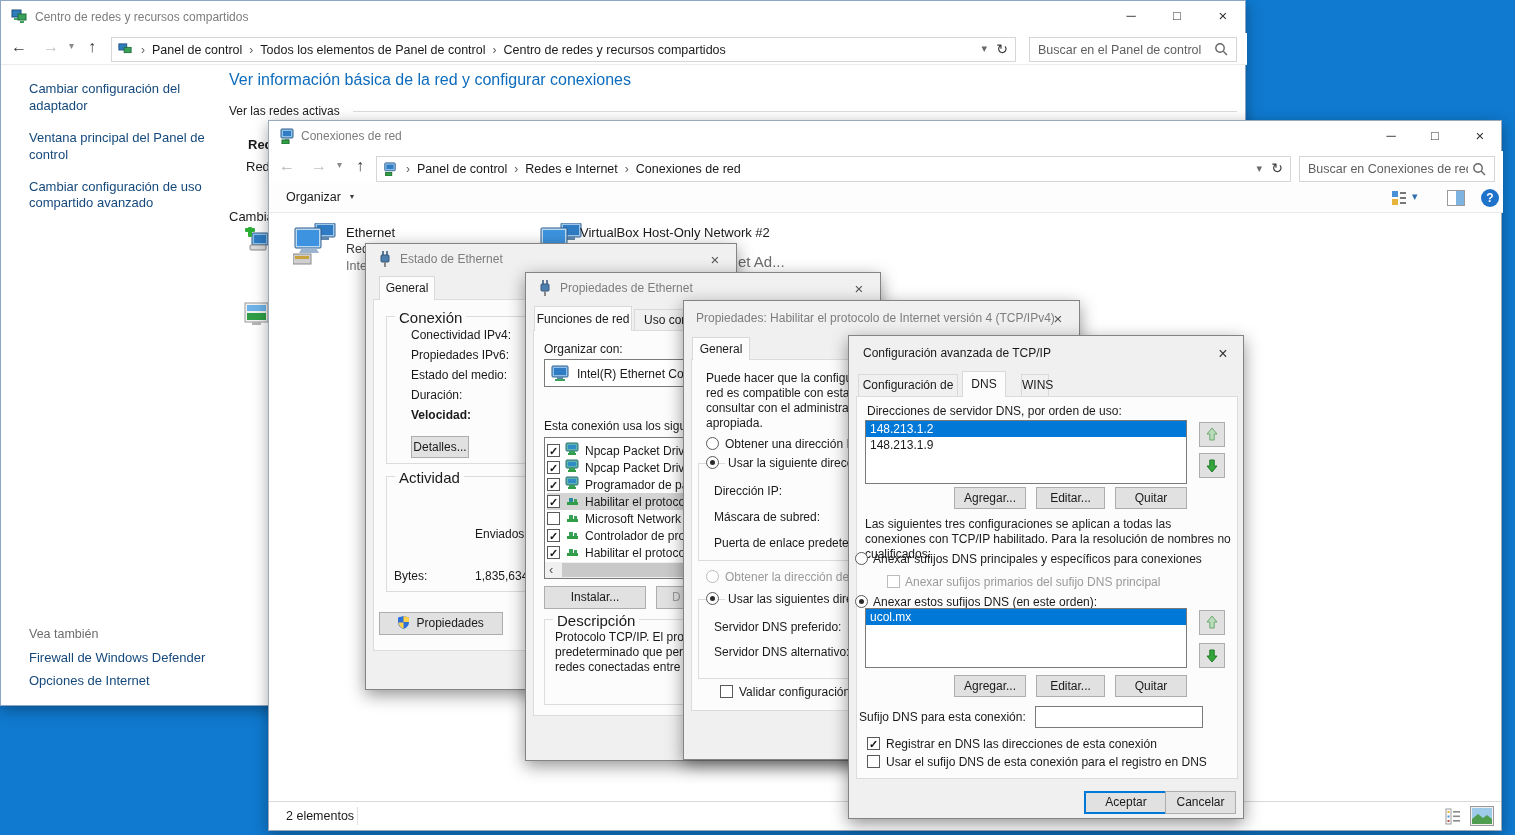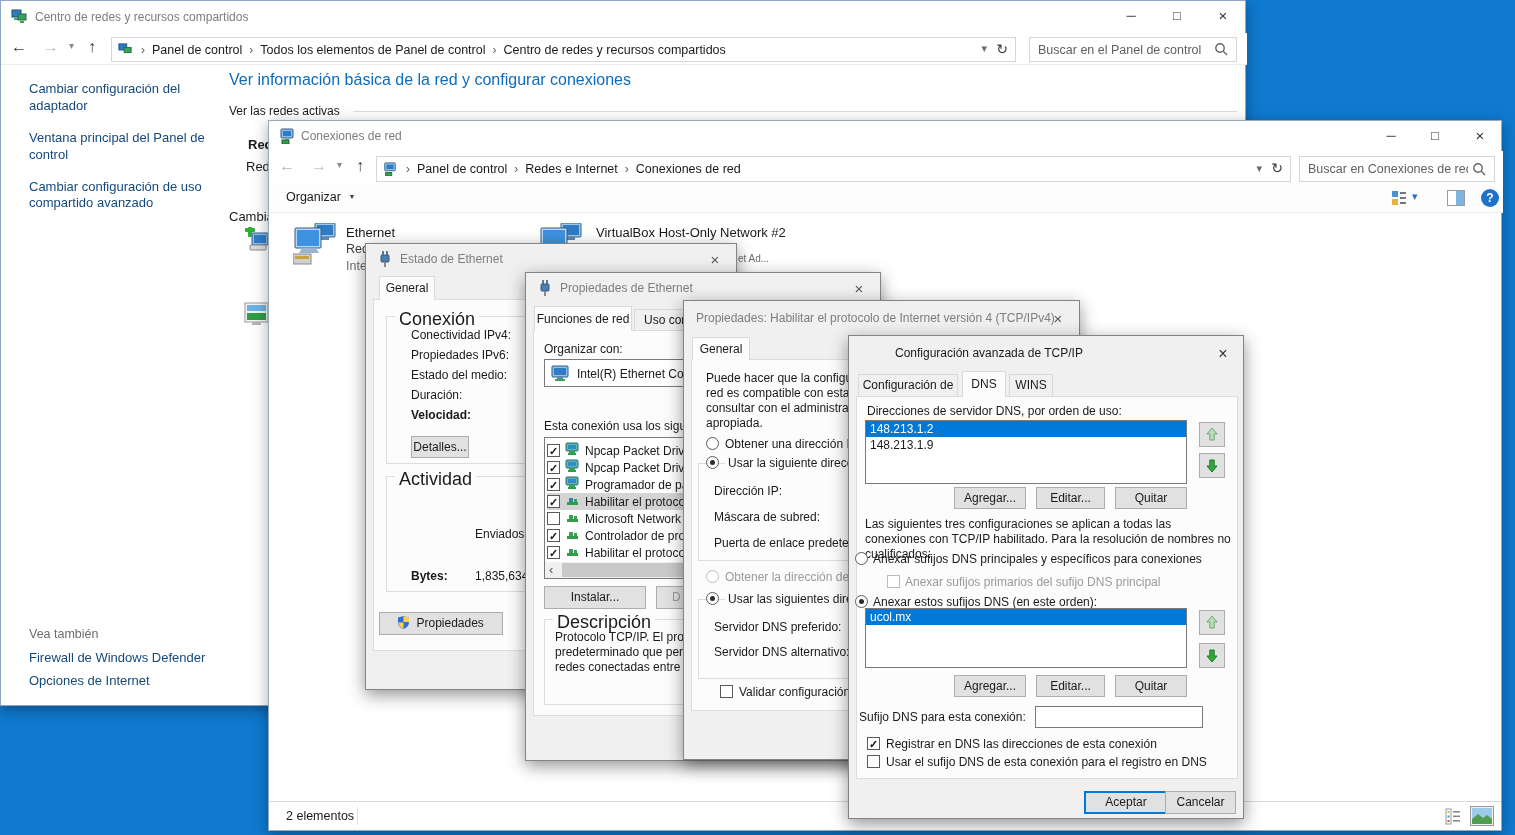--- a/index.html
+++ b/index.html
@@ -15,21 +15,21 @@
   .xbtn { position:absolute; font-size:15px; color:#555; width:22px; height:20px; text-align:center; line-height:20px; }
   .tab { position:absolute; background:#f0f0f0; border:1px solid #d9d9d9; border-bottom:none; text-align:center; font-size:12px; color:#1a1a1a; }
   .tab.active { background:#fcfcfc; z-index:3; }
   .tabpage { position:absolute; background:#fcfcfc; border:1px solid #dcdcdc; }
   .btn { position:absolute; background:#e1e1e1; border:1px solid #adadad; font-size:12px; text-align:center; color:#1a1a1a; }
   .btn.default { border:2px solid #0078d7; }
   .btn.disabled { color:#9a9a9a; }
   .lbl { position:absolute; font-size:12px; color:#1a1a1a; white-space:nowrap; }
   .gray { color:#9a9a9a; }
   .groupbox { position:absolute; border:1px solid #dcdcdc; }
-  .grouplabel { position:absolute; top:-8px; left:8px; background:#fcfcfc; padding:0 4px; font-size:18px; white-space:nowrap; }
+  .grouplabel { position:absolute; top:-8px; left:8px; background:#fcfcfc; padding:0 4px; font-size:15px; white-space:nowrap; }
   .listbox { position:absolute; background:#fff; border:1px solid #7a7a7a; font-size:12px; overflow:hidden; }
   .lrow { height:16px; line-height:16px; padding:0 4px; white-space:nowrap; }
   .lrow.sel { background:#0078d7; color:#fff; }
   .radio { position:absolute; width:13px; height:13px; border:1px solid #595959; border-radius:50%; background:#fff; }
   .radio.on::after { content:""; position:absolute; left:3px; top:3px; width:5px; height:5px; border-radius:50%; background:#2b2b2b; }
   .radio.dis { border-color:#bcbcbc; }
   .cbx { position:absolute; width:13px; height:13px; border:1px solid #595959; background:#fff; font-size:11px; line-height:12px; text-align:center; font-weight:bold; color:#111; }
   .cbx.dis { border-color:#bcbcbc; }
   .arrbtn { position:absolute; width:26px; height:25px; background:#e1e1e1; border:1px solid #adadad; display:flex; align-items:center; justify-content:center; }
   .crumbbar { position:absolute; background:#fff; border:1px solid #d6d6d6; display:flex; align-items:center; font-size:12.5px; }
@@ -221,23 +221,23 @@
     <span class="abs" style="left:0;top:2px;">
       <svg width="46" height="42" viewBox="0 0 46 42">
           <rect x="22" y="0" width="20" height="14" rx="1" fill="#9ec7ea" stroke="#35608f"></rect>
           <rect x="24" y="2" width="16" height="10" fill="#2f7cc4"></rect>
           <rect x="28" y="14" width="8" height="3" fill="#5f87ad"></rect>
           <rect x="2" y="5" width="26" height="20" rx="1" fill="#bcd9f2" stroke="#2a5a8c"></rect>
           <rect x="4" y="7" width="22" height="16" fill="#3d93df"></rect>
           <path d="M9 25 h14 l3 5 h-20 z" fill="#9ab4cf"></path>
         </svg>
     </span>
-    <div class="lbl" style="left:57px;top:4px;font-size:13px;">VirtualBox Host-Only Network #2</div>
-  </div>
-  <div class="lbl" style="left:469px;top:132px;font-size:10px;color:#6d6d6d;">et Ad...</div>
+    <div class="lbl" style="left:41px;top:4px;font-size:13px;">VirtualBox Host-Only Network #2</div>
+  </div>
+  <div class="lbl" style="left:469px;top:132px;font-size:15px;color:#6d6d6d;">et Ad...</div>
   <div class="abs" style="left:0;top:680px;width:1232px;height:29px;background:#fff;border-top:1px solid #d9d9d9;">
     <span class="lbl" style="left:17px;top:7px;font-size:12.5px;">2 elementos</span>
     <span class="abs" style="left:88px;top:5px;width:1px;height:18px;background:#e0e0e0;"></span>
     <span class="abs" style="left:1176px;top:6px;">
       <svg width="17" height="17" viewBox="0 0 17 17">
           <rect x="1" y="1" width="5" height="15" fill="none" stroke="#9a9a9a"></rect>
           <rect x="2.5" y="3" width="2" height="2" fill="#e8b33a"></rect>
           <rect x="2.5" y="7.5" width="2" height="2" fill="#4a90d9"></rect>
           <rect x="2.5" y="12" width="2" height="2" fill="#c0504d"></rect>
           <rect x="8" y="3" width="7" height="1.6" fill="#8a8a8a"></rect>
@@ -280,21 +280,21 @@
   <div class="lbl" style="left:45px;top:124px;">Estado del medio:</div>
   <div class="lbl" style="left:45px;top:144px;">Duración:</div>
   <div class="lbl" style="left:45px;top:164px;font-weight:bold;">Velocidad:</div>
   <div class="btn" style="left:45px;top:192px;width:58px;height:22px;line-height:20px;">
     <span>Detalles...</span>
   </div>
   <div class="groupbox" style="left:20px;top:232px;width:330px;height:116px;">
     <span class="grouplabel">Actividad</span>
   </div>
   <div class="lbl" style="left:109px;top:283px;">Enviados</div>
-  <div class="lbl" style="left:45px;top:325px;font-weight:bold;">Bytes:</div>
+  <div class="lbl" style="left:28px;top:325px;">Bytes:</div>
   <div class="lbl" style="left:109px;top:325px;">1,835,634</div>
   <div class="btn" style="left:13px;top:368px;width:124px;height:23px;line-height:21px;">
     <span style="display:inline-block;vertical-align:-2px;margin-right:4px;">
       <svg width="11" height="13" viewBox="0 0 11 13">
           <path d="M5.5 0 L11 1.5 V6 C11 9.5 8.5 12 5.5 13 C2.5 12 0 9.5 0 6 V1.5 Z" fill="#2f6fd8"></path>
           <path d="M5.5 0 L11 1.5 V6 H5.5 Z" fill="#ffd24a"></path>
           <path d="M5.5 6.5 H0.3 C1 9.7 3 11.8 5.5 12.8 Z" fill="#ffd24a" transform="translate(0,0)"></path>
         </svg>
     </span>
     <span>Propiedades</span>
@@ -447,30 +447,30 @@
   <span class="radio on" style="left:22px;top:291px;background:#fcfcfc;"></span>
   <div class="lbl" style="left:41px;top:291px;background:#fcfcfc;padding:0 3px;">Usar las siguientes direc</div>
   <div class="lbl" style="left:30px;top:319px;">Servidor DNS preferido:</div>
   <div class="lbl" style="left:30px;top:344px;">Servidor DNS alternativo:</div>
   <span class="cbx" style="left:36px;top:384px;"></span>
   <div class="lbl" style="left:55px;top:384px;">Validar configuración al</div>
 </div>
 
 <div class="dialog" style="left:848px;top:335px;width:396px;height:484px;z-index:6;">
   <div class="titlebar" style="background:#f0f0f0;height:32px;">
-    <span class="title-text title-dark" style="left:14px;top:10px;margin-left:32px;">Configuración avanzada de TCP/IP</span>
+    <span class="title-text title-dark" style="left:14px;top:10px;">Configuración avanzada de TCP/IP</span>
     <span class="xbtn" style="right:9px;top:8px;font-size:16px;color:#333;">×</span>
   </div>
   <div class="tab" style="left:9px;top:38px;width:100px;height:22px;line-height:21px;">
     <span>Configuración de IP</span>
   </div>
   <div class="tab active" style="left:113px;top:35px;width:44px;height:26px;line-height:24px;">
     <span>DNS</span>
   </div>
-  <div class="tab" style="left:160px;top:38px;width:44px;height:22px;line-height:21px;">
+  <div class="tab" style="left:172px;top:38px;width:28px;height:22px;line-height:21px;">
     <span>WINS</span>
   </div>
   <div class="tabpage" style="left:7px;top:60px;width:382px;height:383px;"></div>
   <div class="lbl" style="left:18px;top:68px;">Direcciones de servidor DNS, por orden de uso:</div>
   <div class="listbox" style="left:16px;top:84px;width:322px;height:64px;">
     <div class="lrow sel">148.213.1.2</div>
     <div class="lrow">148.213.1.9</div>
   </div>
   <div class="arrbtn" style="left:350px;top:86px;">
     <svg width="14" height="15" viewBox="0 0 14 15">

